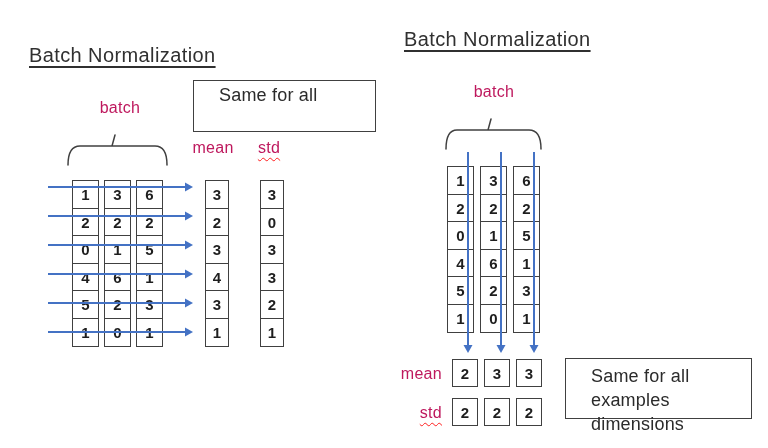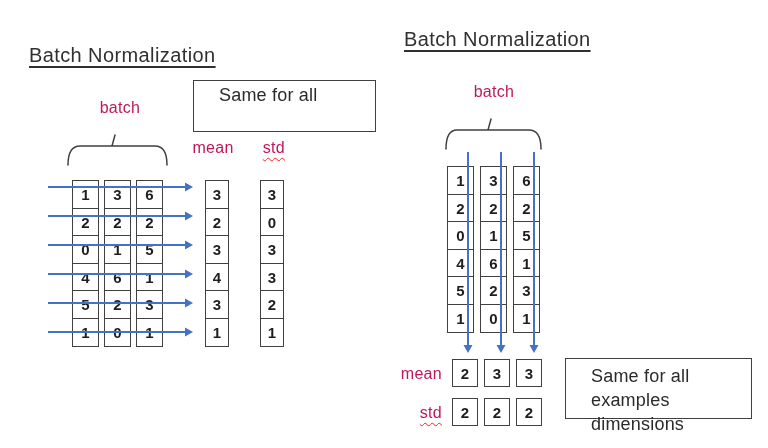--- a/index.html
+++ b/index.html
@@ -11,21 +11,21 @@
   .title {
     font-size:20px; letter-spacing:.4px; color:#303030;
     text-decoration:underline; text-decoration-thickness:1.5px; text-underline-offset:4px;
     white-space:nowrap;
   }
   .lbl { font-size:16px; letter-spacing:.3px; color:#be185d; line-height:20px; white-space:nowrap; }
   .center { text-align:center; }
   .right { text-align:right; }
   .squiggle {
     text-decoration-line:underline; text-decoration-style:wavy;
-    text-decoration-color:#ff2020; text-decoration-thickness:1px; text-underline-offset:4px;text-align:right;
+    text-decoration-color:#ff2020; text-decoration-thickness:1px; text-underline-offset:4px;
   }
   .cell {
     box-sizing:border-box; width:27px; height:29px; border:1.5px solid #404040;
     background:#fff; display:flex; align-items:center; justify-content:center;
     font-weight:700; font-size:15px; color:#1e1e1e;
   }
   .mcol .cell + .cell { margin-top:-1.5px; }
   .cell.narrow { width:24px; }
   .cellbox {
     box-sizing:border-box; width:26px; height:28px; border:1.5px solid #404040;

